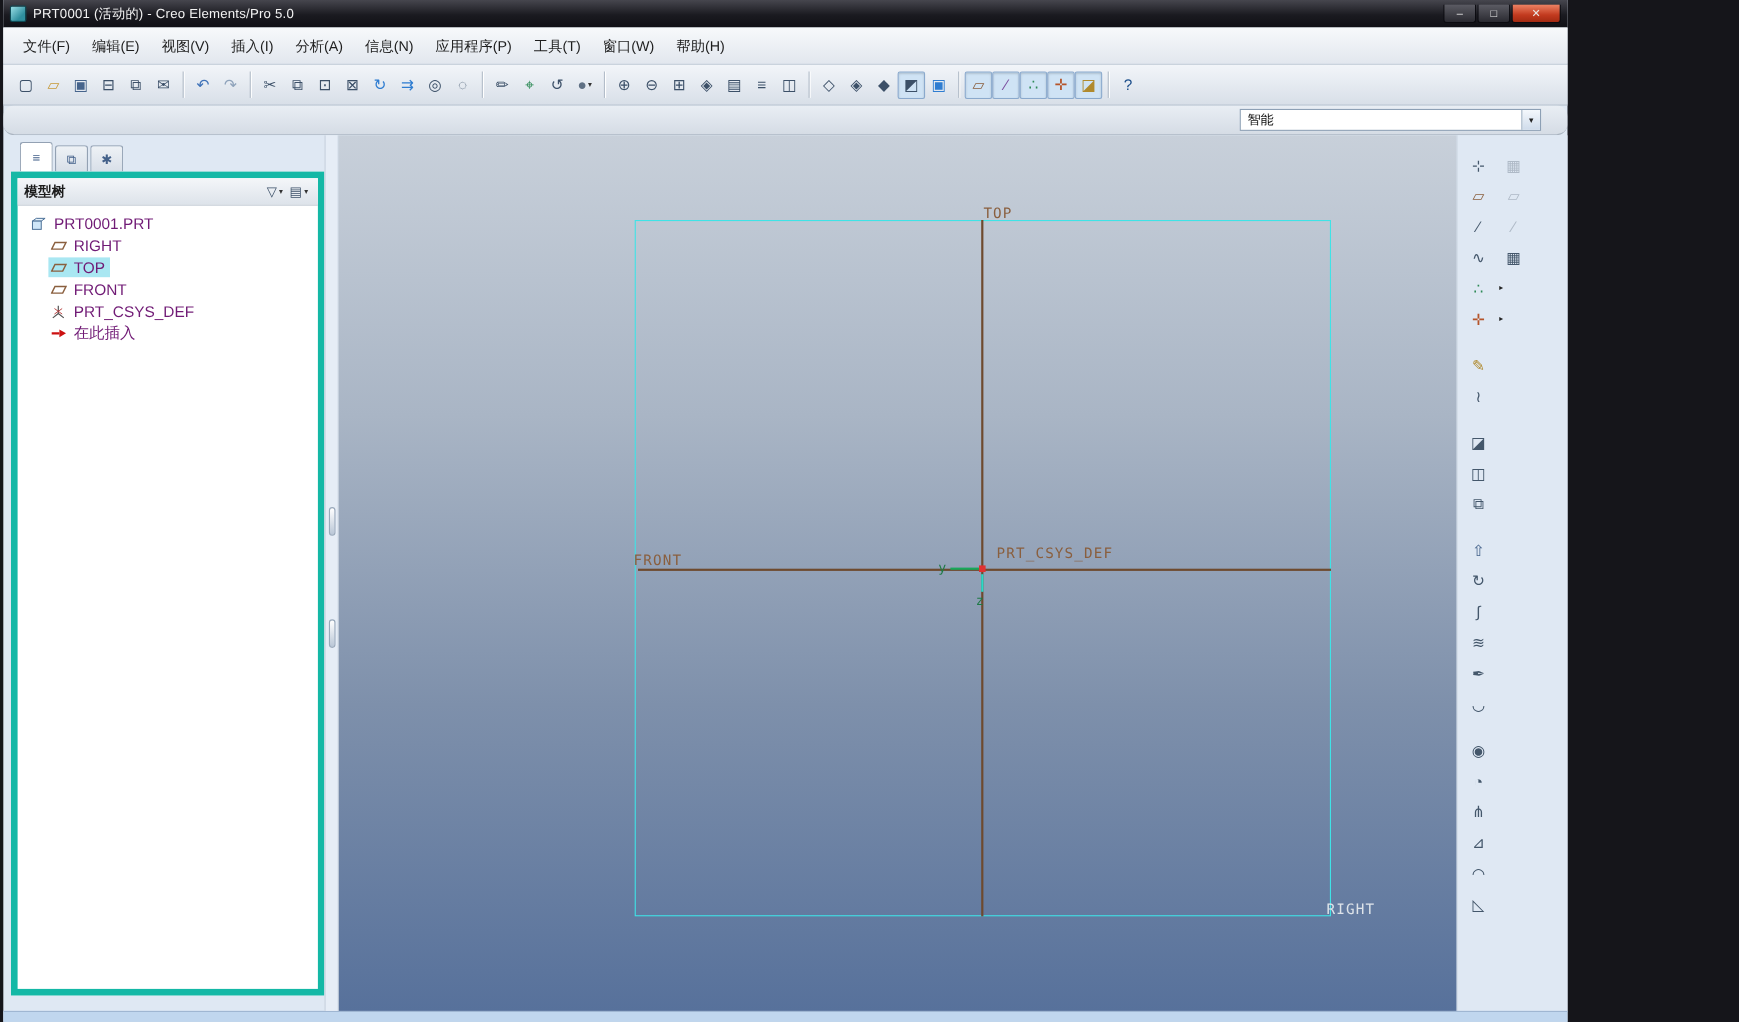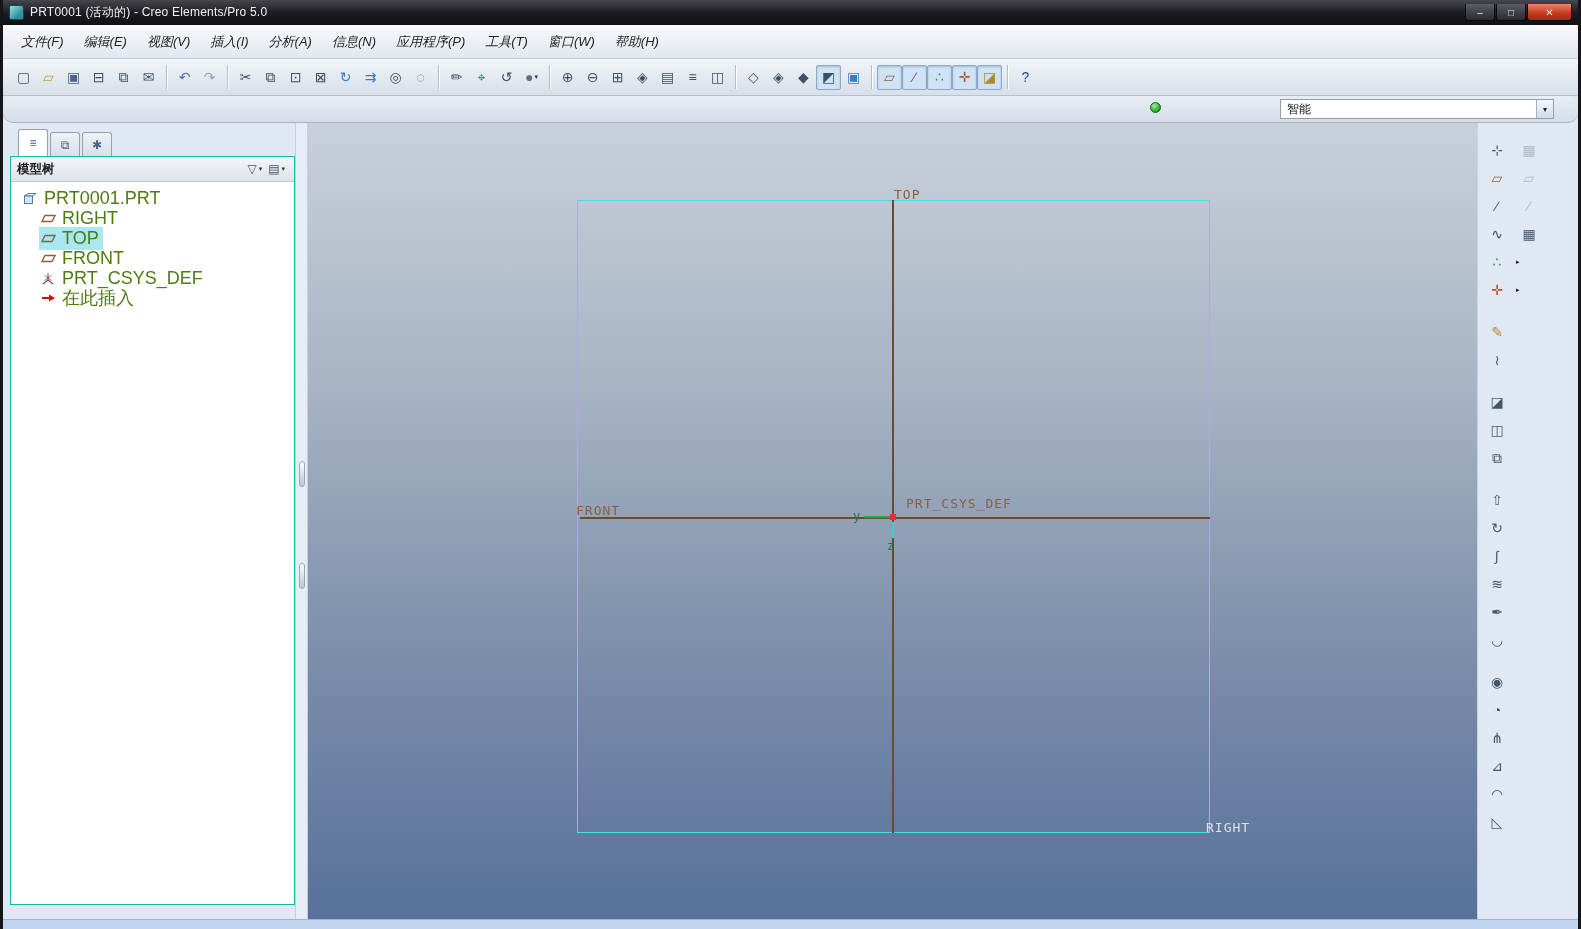--- a/index.html
+++ b/index.html
@@ -1,38 +1,38 @@
 <!DOCTYPE html>
 <html><head>
 <meta charset="utf-8">
 <style>
   * { box-sizing: border-box; margin: 0; padding: 0; }
   html, body { width: 1581px; height: 929px; overflow: hidden; background: #15151a;
                font-family: "Liberation Sans", sans-serif; }
-  .window { position: relative; margin: 0 3px; width: 1575px; height: 929px;
+  .window { position: relative; margin: 0 3px; width: 1422px; height: 929px;
             background: #dfe8f3; display: flex; flex-direction: column; }
 
   
   .titlebar { height: 25px; background: linear-gradient(#46464e, #1a1a20 55%, #101015);
               color: #f2f2f2; display: flex; align-items: center; padding: 0 6px; flex: none; }
   .app-icon { width: 15px; height: 15px; border-radius: 2px; margin-right: 6px;
               background: linear-gradient(135deg, #9adfe6, #2f8f9e 70%); border: 1px solid #0e4b55; }
   .title-text { font-size: 12px; letter-spacing: .2px; }
   .win-controls { margin-left: auto; display: flex; }
   .win-btn { width: 30px; height: 17px; margin-left: 1px; border: 1px solid #0b0b10;
              border-top: none; border-radius: 0 0 3px 3px; color: #e8e8e8; font-size: 10px;
              display: flex; align-items: center; justify-content: center;
              background: linear-gradient(#5c5c64, #2a2a31); cursor: default; }
   .win-btn.close { width: 45px; background: linear-gradient(#ef8566, #c23a1f 60%, #a32a12); }
 
   
   .menubar { height: 34px; background: linear-gradient(#f7f9fb, #e2e7ee);
              border-bottom: 1px solid #c3ccd8; display: flex; align-items: center;
              padding: 0 8px; flex: none; }
-  .menu-item { padding: 4px 10px; font-size: 13px; color: #1e1e1e; border-radius: 2px; font-style: italic; }
+  .menu-item { padding: 4px 10px; font-size: 13px; color: #1e1e1e; border-radius: 2px; }
 
   
   .toolbar { height: 37px; background: linear-gradient(#f2f5f9, #d8dfe8);
              border-bottom: 1px solid #b6c0cc; display: flex; align-items: center;
              padding: 0 8px; flex: none; }
   .tb-btn { width: 25px; height: 25px; display: flex; align-items: center; justify-content: center;
             border: 1px solid transparent; border-radius: 2px; position: relative; }
   .tb-btn .glyph { font-size: 14px; color: #3c5068; line-height: 1; }
   .tb-btn.pressed { background: #cfe3f5; border-color: #8aa9cd; box-shadow: inset 0 1px 2px rgba(0,0,0,.18); }
   .tb-btn .dd { font-size: 7px; color: #333; margin-left: 1px; }
@@ -54,31 +54,31 @@
   
   .content { flex: 1; display: flex; min-height: 0; }
 
   .panel-col { width: 292px; flex: none; padding: 5px 0 14px 7px; display: flex; flex-direction: column; }
   .nav-tabs { height: 28px; display: flex; align-items: flex-end; gap: 2px; padding-left: 8px; flex: none; }
   .nav-tab { width: 30px; height: 24px; border: 1px solid #93a1b3; border-bottom: none;
              border-radius: 3px 3px 0 0; background: linear-gradient(#eef2f6, #d8dfe8);
              display: flex; align-items: center; justify-content: center; }
   .nav-tab.active { height: 27px; background: #fff; }
   .nav-tab .glyph { font-size: 12px; color: #44618a; }
-  .tree-wrap { flex: 1; border: 1px solid #14b8a6; background: #fff; display: flex;
+  .tree-wrap { flex: 1; border: 6px solid #14b8a6; background: #fff; display: flex;
                flex-direction: column; min-height: 0; }
   .tree-header { height: 25px; background: linear-gradient(#f4f6f9, #dde3ea);
                  border-bottom: 1px solid #c2cad4; display: flex; align-items: center;
                  padding: 0 6px; flex: none; }
   .tree-title { font-size: 12.5px; font-weight: bold; color: #1c1c1c; }
   .tree-header .spacer { flex: 1; }
   .hdr-btn { display: flex; align-items: center; padding: 2px 3px; border-radius: 2px; }
   .hdr-btn .glyph { font-size: 12px; color: #3c5068; }
   .hdr-btn .dd { font-size: 7px; margin-left: 2px; color: #333; }
-  .tree { flex: 1; padding-top: 6px; font-size: 18px; color: #4d7c0f; overflow: hidden; }
+  .tree { flex: 1; padding-top: 6px; font-size: 14px; color: #701a75; overflow: hidden; }
   .tree-row { height: 20px; display: flex; align-items: center; }
   .tree-sel { display: inline-flex; align-items: center; gap: 6px; padding: 1px 4px 1px 1px; }
   .tree-sel.on { background: #a9e7f2; }
   .tree-icon { display: inline-flex; width: 16px; justify-content: center; }
 
   .sash { width: 13px; flex: none; background: #e6edf6; border-left: 1px solid #c6d0dc;
           border-right: 1px solid #c6d0dc; position: relative; }
   .sash-handle { position: absolute; left: 3px; width: 6px; height: 26px; border-radius: 3px;
                  background: linear-gradient(#fff, #b9c6d6); border: 1px solid #9aa9bb; }
 

